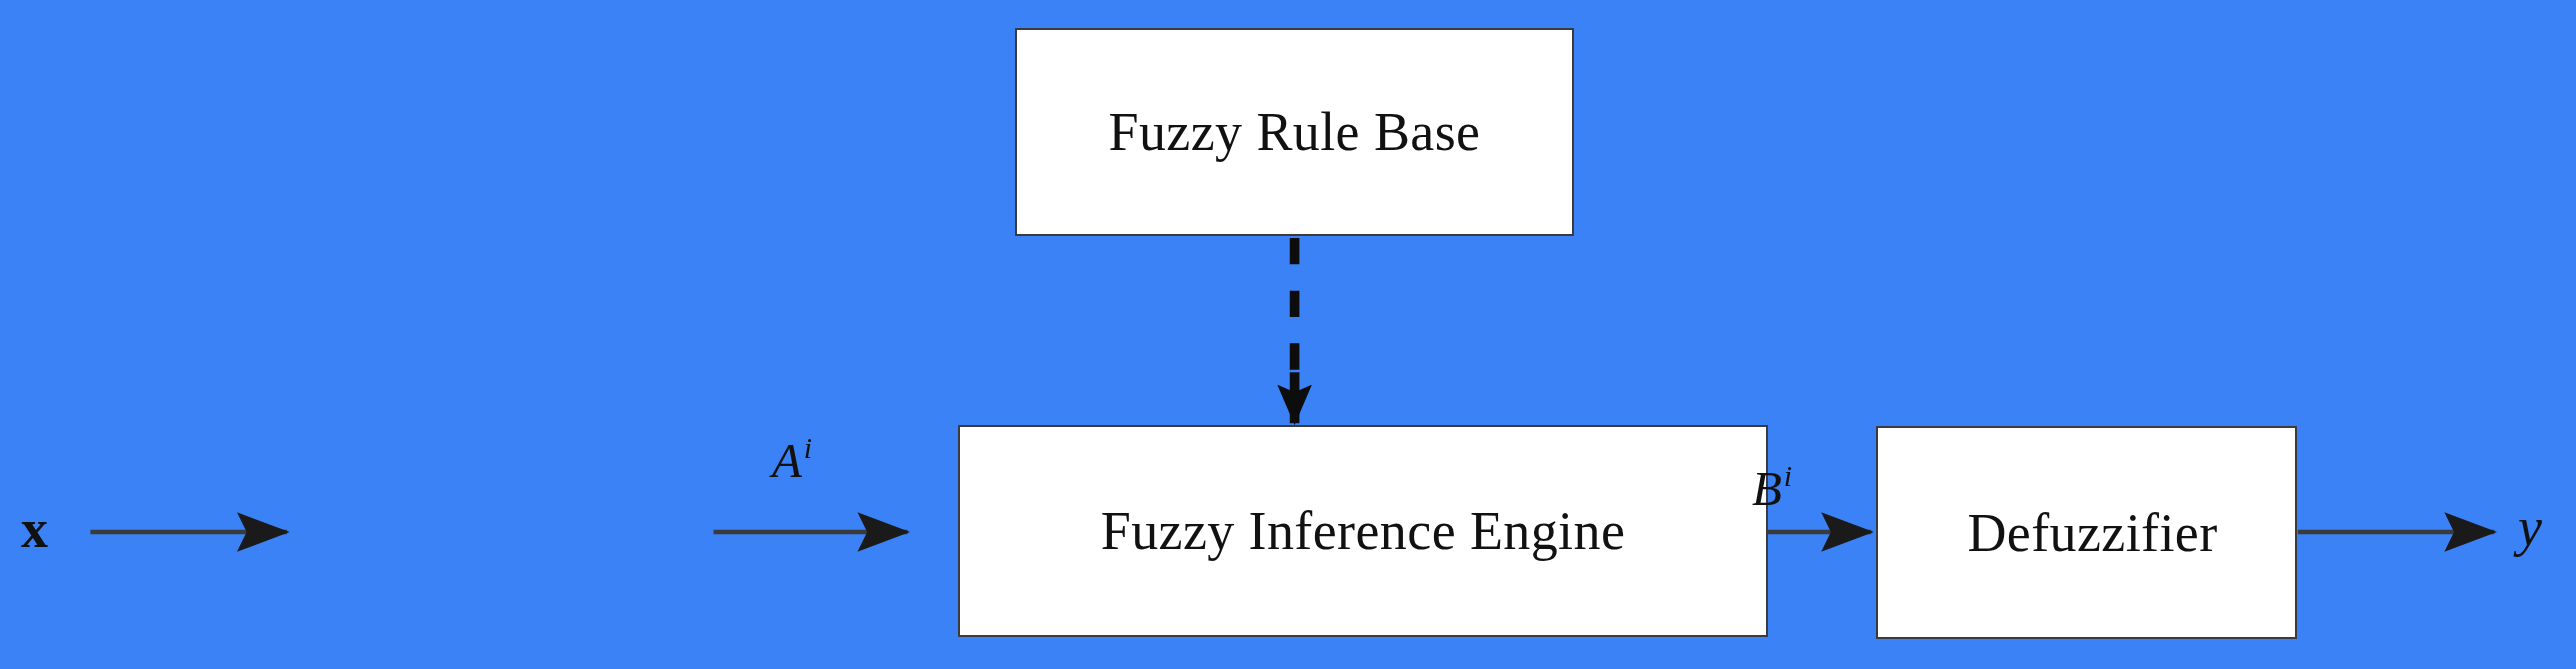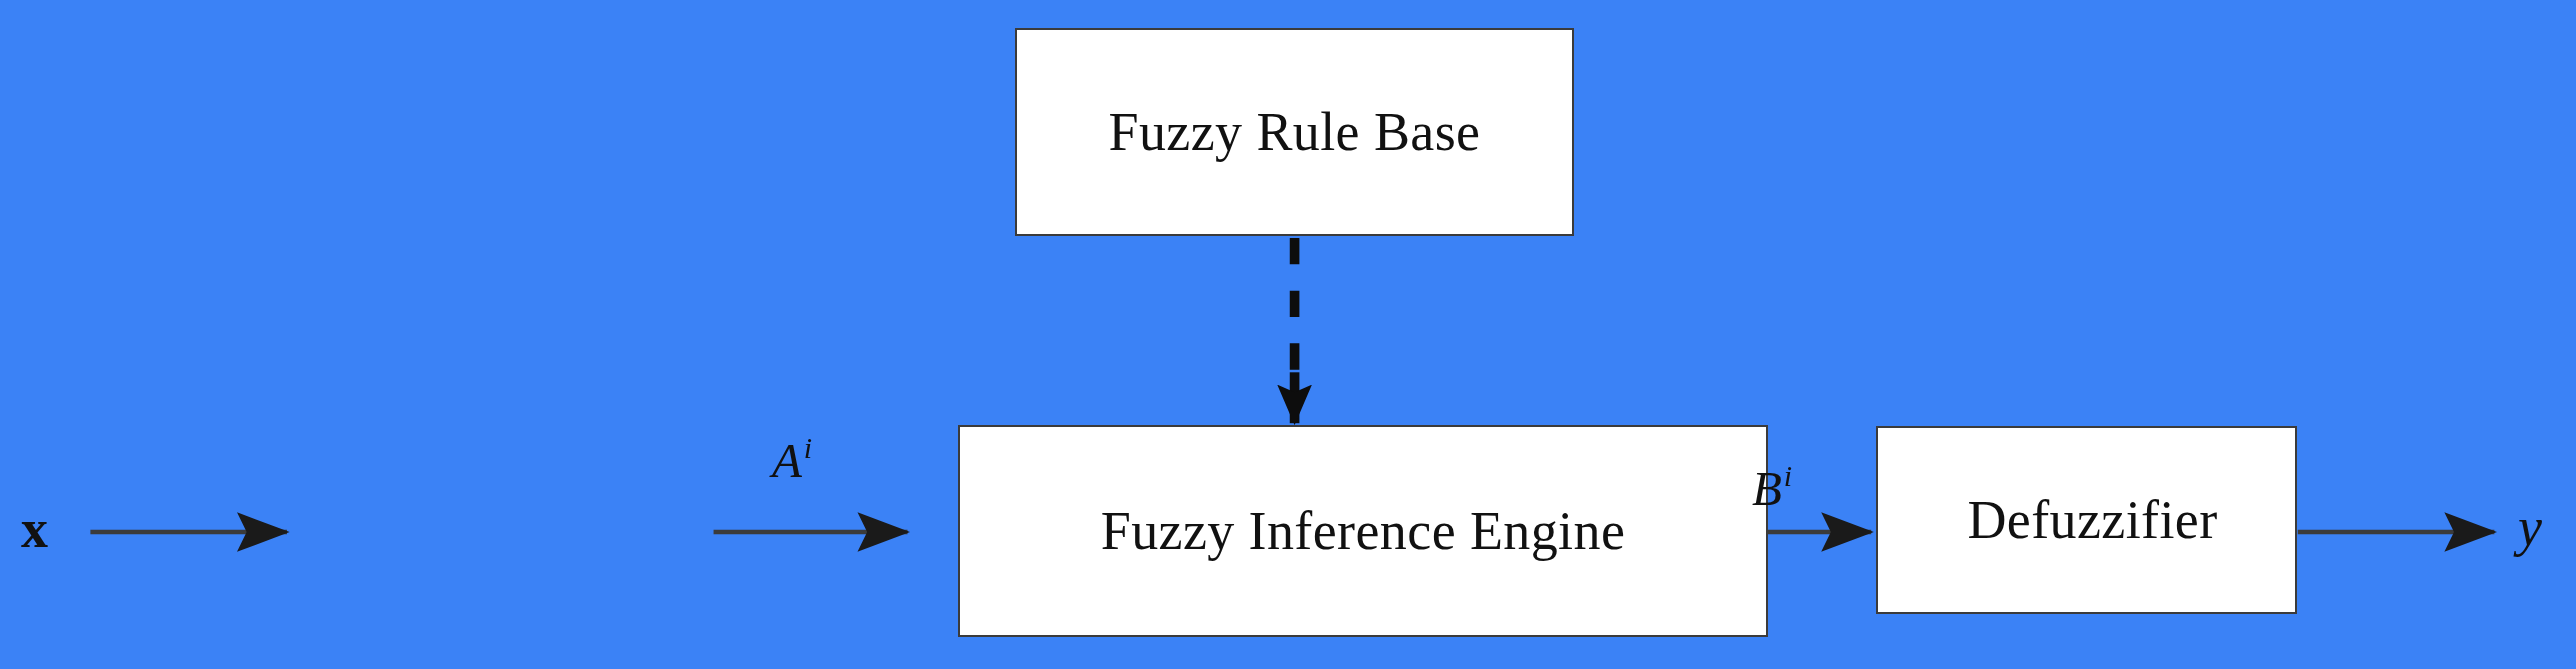--- a/index.html
+++ b/index.html
@@ -38,21 +38,21 @@
     font-size: 54px;
     font-weight: 400;
     color: #111111;
     letter-spacing: 0.4px;
     white-space: nowrap;
     line-height: 1;
   }
   #box-rule-base   { left: 1015px; top: 28px;  width: 559px; height: 208px; }
   #box-fuzzifier   { left: 292px;  top: 426px; width: 421px; height: 213px; }
   #box-engine      { left: 913px; top: 425px; width: 810px; height: 212px; margin-left: 45px; }
-  #box-defuzzifier { left: 1876px; top: 426px; width: 421px; height: 188px; padding-left: 12px; }
+  #box-defuzzifier { left: 1876px; top: 426px; width: 421px; height: 213px; padding-left: 12px; }
 
   
   .sig-label {
     position: absolute;
     color: #111111;
     white-space: nowrap;
     line-height: 1;
     font-family: "Liberation Serif", "DejaVu Serif", serif;
   }
   

